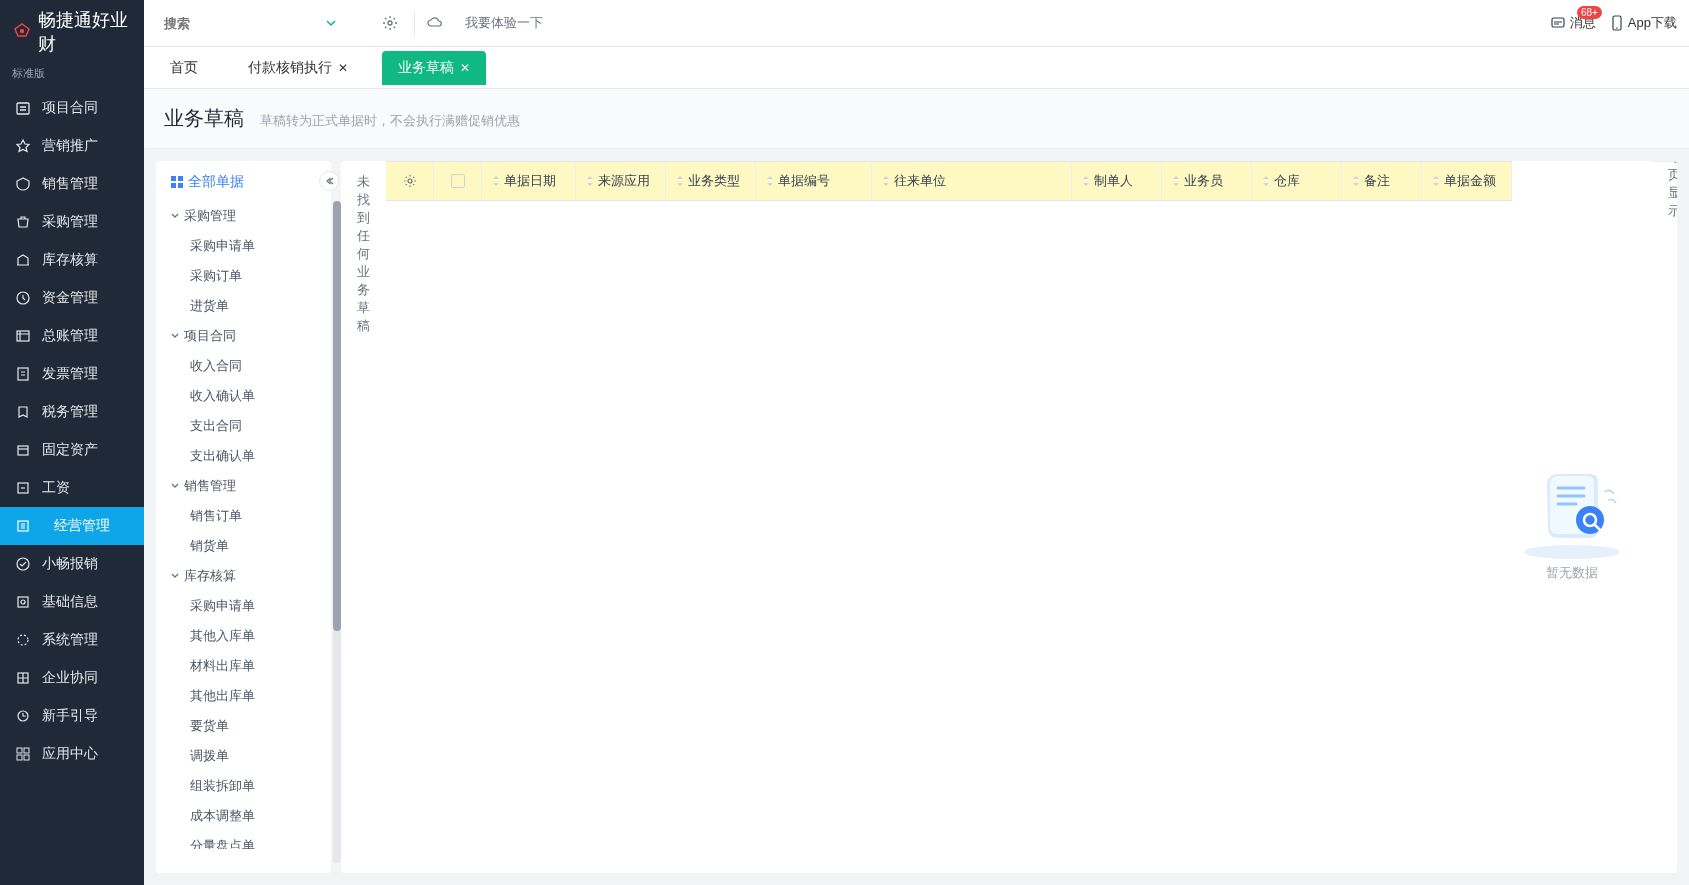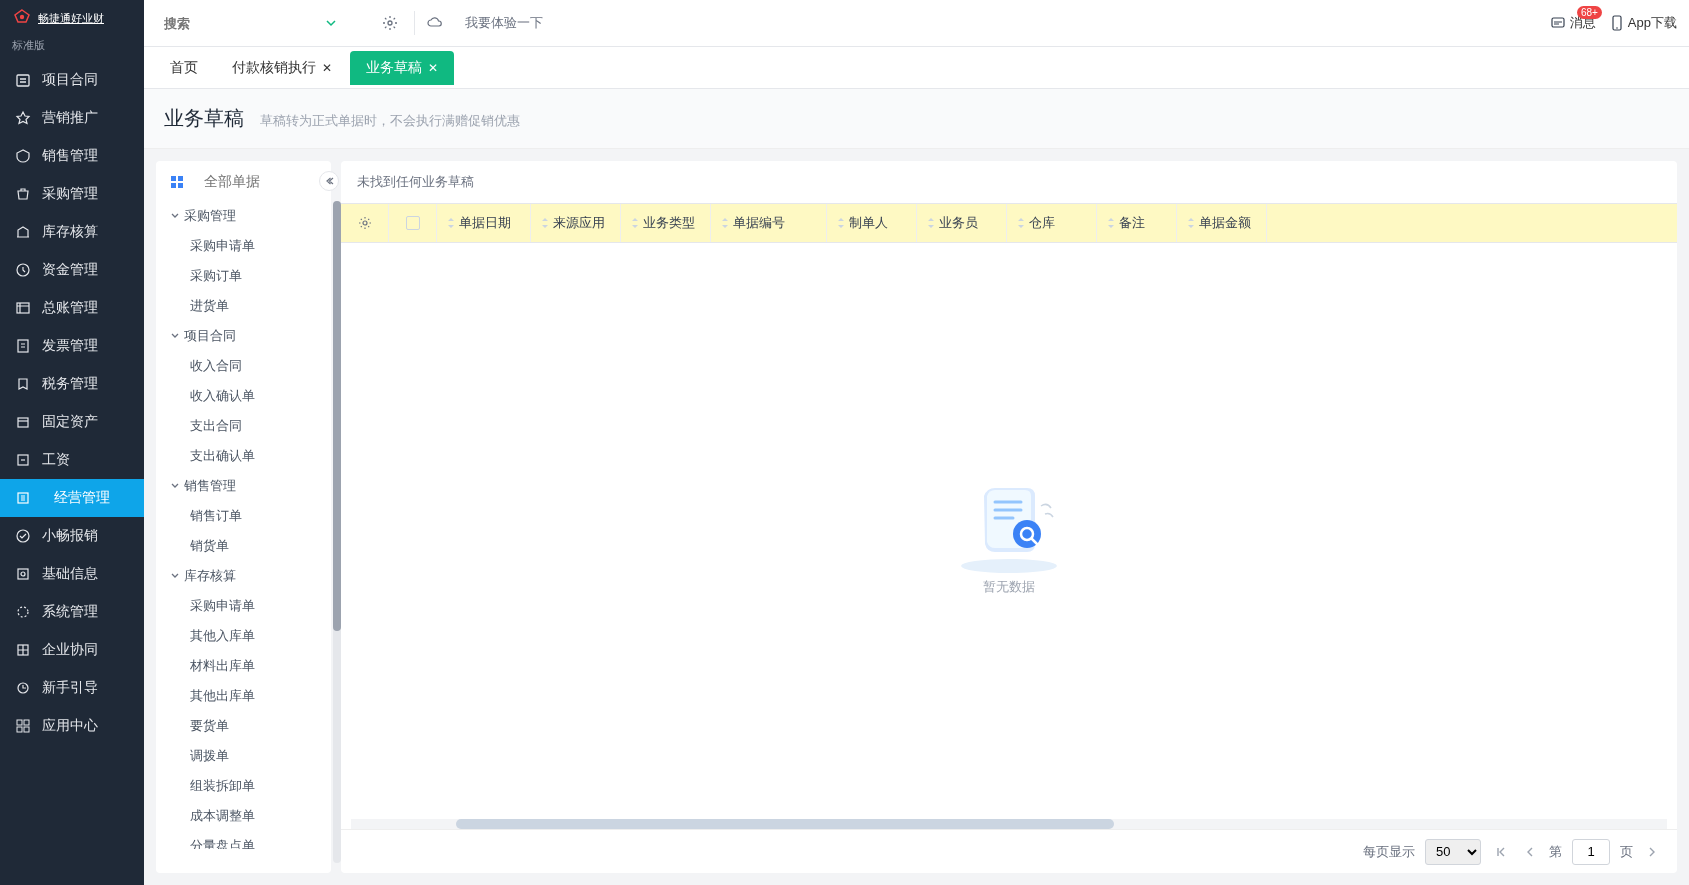--- a/index.html
+++ b/index.html
@@ -4,21 +4,21 @@
   <style>
     * { margin: 0; padding: 0; box-sizing: border-box; font-family: "Microsoft YaHei", "PingFang SC", sans-serif; }
     body { background: #f5f5f5; overflow: hidden; }
     
     .app { display: flex; height: 885px; width: 1689px; }
     
     
     .sidebar { width: 144px; background: #1f2937; color: #e5e7eb; display: flex; flex-direction: column; }
     .brand { padding: 8px 12px; display: flex; align-items: center; gap: 6px; }
     .brand-logo { width: 20px; height: 20px; display: flex; align-items: center; justify-content: center; }
-    .brand-name { font-size: 11px; color: #fff; text-decoration: underline; }
+    .brand-name { font-size: 18px; color: #fff; }
     .brand-sub { font-size: 11px; padding: 2px 12px 8px; color: #9ca3af; }
     .nav-item { padding: 10px 14px; display: flex; align-items: center; gap: 10px; cursor: pointer; font-size: 14px; color: #e5e7eb; }
     .nav-item.active { background: #0ea5e9; color: #fff; gap: 22px; }
     .nav-icon { width: 18px; height: 18px; display: inline-flex; align-items: center; justify-content: center; flex-shrink: 0; }
     
     
     .main { flex: 1; display: flex; flex-direction: column; background: #fff; overflow: hidden; }
     
     
     .topbar { height: 47px; border-bottom: 1px solid #e5e7eb; display: flex; align-items: center; padding: 0 12px; gap: 12px; }
@@ -27,46 +27,46 @@
     .search-dropdown { position: absolute; right: 30px; color: #10b981; cursor: pointer; }
     .gear-btn { cursor: pointer; color: #6b7280; padding: 4px; }
     .topbar-divider { width: 1px; height: 24px; background: #e5e7eb; }
     .feedback-link { display: flex; align-items: center; gap: 22px; color: #6b7280; font-size: 13px; cursor: pointer; }
     .topbar-right { margin-left: auto; display: flex; align-items: center; gap: 14px; }
     .msg-btn { display: flex; align-items: center; gap: 4px; cursor: pointer; position: relative; color: #333; font-size: 13px; }
     .badge { position: absolute; top: -8px; right: -6px; background: #ef4444; color: #fff; font-size: 10px; padding: 1px 4px; border-radius: 8px; }
     .app-download { display: flex; align-items: center; gap: 4px; cursor: pointer; color: #333; font-size: 13px; }
     
     
-    .tabs { height: 42px; border-bottom: 1px solid #e5e7eb; display: flex; align-items: center; padding: 0 10px; gap: 2px; background: #fff; }
+    .tabs { height: 42px; border-bottom: 1px solid #e5e7eb; display: flex; align-items: center; padding: 0 10px; gap: 18px; background: #fff; }
     .tab { padding: 8px 16px; font-size: 14px; cursor: pointer; color: #333; display: flex; align-items: center; gap: 6px; border-radius: 4px 4px 0 0; }
     .tab.active { background: #10b981; color: #fff; }
     .tab-close { font-size: 12px; cursor: pointer; }
     
     
     .page-header { padding: 16px 20px; display: flex; align-items: baseline; gap: 16px; background: #f9fafb; border-bottom: 1px solid #eee; }
     .page-title { font-size: 20px; font-weight: 500; color: #1f2937; }
     .page-subtitle { font-size: 13px; color: #9ca3af; }
     
     
     .content-body { flex: 1; display: flex; overflow: hidden; background: #f3f4f6; padding: 12px; gap: 10px; }
     
     
     .filter-panel { width: 175px; background: #fff; border-radius: 4px; padding: 12px 0; position: relative; }
-    .filter-title { padding: 0 14px 10px; font-size: 14px; color: #737373; display: flex; align-items: center; gap: 20px; font-weight: 500; }
+    .filter-title { padding: 0 14px 10px; font-size: 14px; color: #3b82f6; display: flex; align-items: center; gap: 4px; font-weight: 500; }
     .grid-icon { display: inline-flex; }
     .filter-tree { overflow-y: auto; height: calc(100% - 40px); }
     .tree-group { padding: 6px 14px; font-size: 13px; color: #4b5563; cursor: pointer; display: flex; align-items: center; gap: 4px; }
     .tree-item { padding: 6px 14px 6px 34px; font-size: 13px; color: #4b5563; cursor: pointer; }
     .collapse-toggle { position: absolute; right: -8px; top: 10px; width: 20px; height: 20px; background: #fff; border: 1px solid #e5e7eb; border-radius: 50%; display: flex; align-items: center; justify-content: center; cursor: pointer; }
     .filter-scroll { position: absolute; right: -10px; top: 40px; bottom: 10px; width: 8px; background: #e5e7eb; border-radius: 4px; }
     .filter-thumb { width: 100%; height: 65%; background: #9ca3af; border-radius: 4px; }
     
     
-    .table-area { flex: 1; background: #fff; border-radius: 4px; display: flex; flex-direction: column; overflow: hidden; }
+    .table-area { flex: 1; background: #fff; border-radius: 4px; display: flex; flex-direction: row; overflow: hidden; }
     .empty-msg { padding: 12px 16px; font-size: 13px; color: #6b7280; }
     .table-header { display: flex; border-top: 1px solid #e5e7eb; border-bottom: 1px solid #e5e7eb; background: #fef9c3; height: 40px; }
     .th { padding: 0 10px; font-size: 13px; color: #374151; display: flex; align-items: center; gap: 4px; border-right: 1px solid #eee; flex-shrink: 0; }
     .th-gear { width: 48px; justify-content: center; }
     .th-checkbox { width: 48px; justify-content: center; }
     .sort-icon { display: inline-flex; color: #cbd5e1; }
     .checkbox { width: 14px; height: 14px; border: 1px solid #cbd5e1; border-radius: 2px; }
     
     .empty-body { flex: 1; display: flex; flex-direction: column; align-items: center; justify-content: center; gap: 2px; position: relative; }
     .empty-illustration { width: 120px; height: 110px; }
@@ -442,20 +442,28 @@
               <span>业务类型</span>
             </div>
             <div class="th" style="width: 116px;">
               <span class="sort-icon">
                 <svg width="8" height="12" viewBox="0 0 8 12">
                   <path d="M4 1L1 4h6zM4 11l3-3H1z" fill="#cbd5e1"></path>
                 </svg>
               </span>
               <span>单据编号</span>
             </div>
+            <div class="th" style="width: 200px;">
+              <span class="sort-icon">
+                <svg width="8" height="12" viewBox="0 0 8 12">
+                  <path d="M4 1L1 4h6zM4 11l3-3H1z" fill="#cbd5e1"></path>
+                </svg>
+              </span>
+              <span>往来单位</span>
+            </div>
             <div class="th" style="width: 90px;">
               <span class="sort-icon">
                 <svg width="8" height="12" viewBox="0 0 8 12">
                   <path d="M4 1L1 4h6zM4 11l3-3H1z" fill="#cbd5e1"></path>
                 </svg>
               </span>
               <span>制单人</span>
             </div>
             <div class="th" style="width: 90px;">
               <span class="sort-icon">

